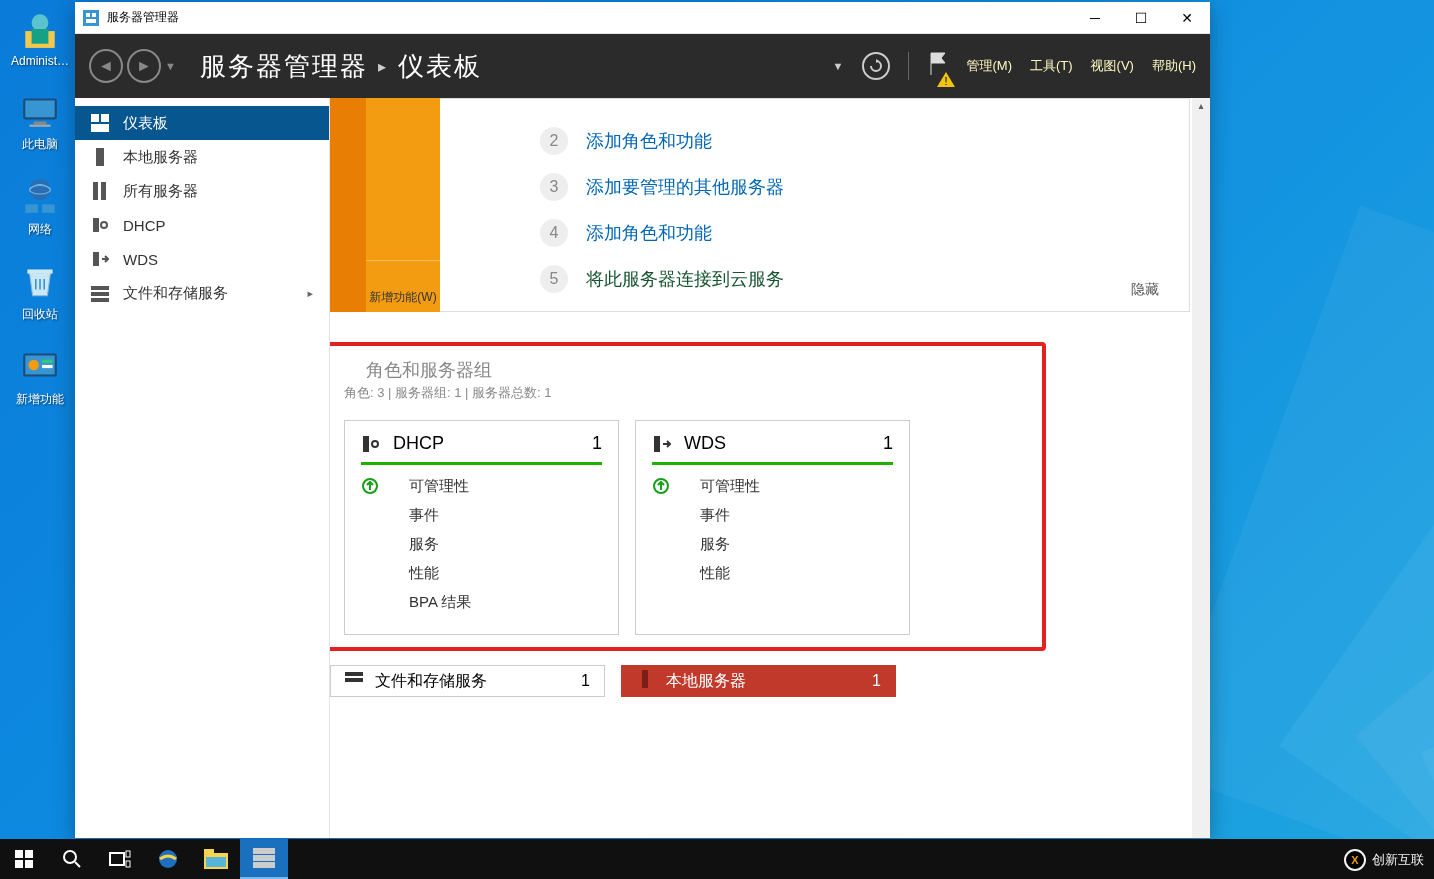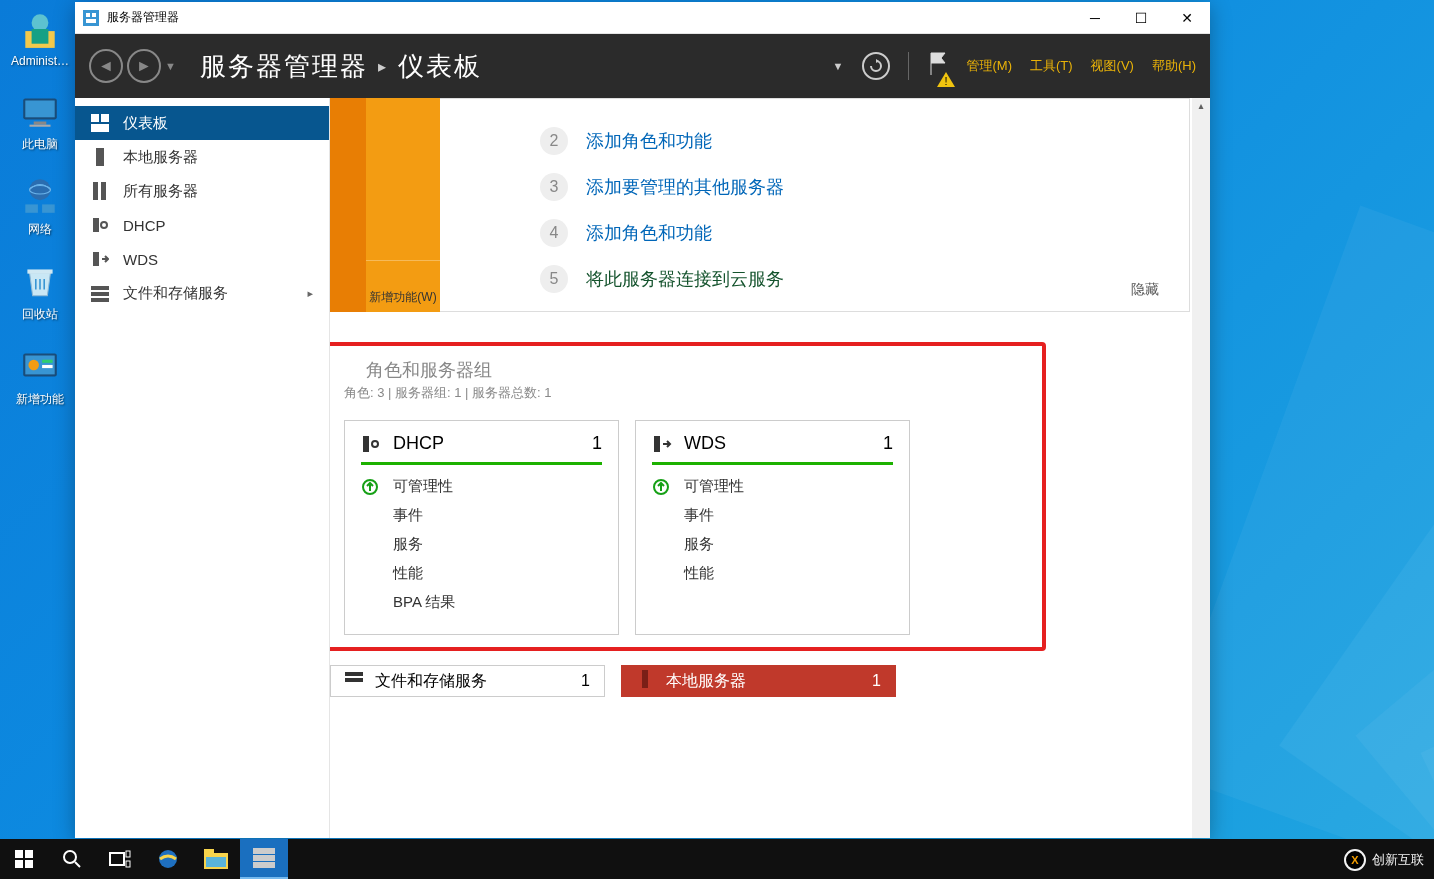--- a/index.html
+++ b/index.html
@@ -33,21 +33,21 @@
 .ribbon { height:64px; background:#2b2b2b; color:#fff; display:flex; align-items:center; padding:0 14px; }
 .nav-arrows { display:flex; align-items:center; gap:4px; margin-right:24px; }
 .nav-circle { width:34px; height:34px; border:2px solid #888; border-radius:50%; display:flex; align-items:center; justify-content:center; color:#888; font-size:16px; cursor:pointer; }
 .breadcrumb { font-size:26px; font-weight:300; letter-spacing:2px; display:flex; align-items:center; gap:10px; }
 .breadcrumb .sep { font-size:16px; color:#ccc; }
 .ribbon-right { margin-left:auto; display:flex; align-items:center; gap:18px; }
 .rib-icon { width:28px; height:28px; border:2px solid #ccc; border-radius:50%; display:flex; align-items:center; justify-content:center; cursor:pointer; position:relative; }
 .rib-divider { width:1px; height:28px; background:#666; }
 .flag-wrap { position:relative; cursor:pointer; }
 .warn-badge { position:absolute; right:-6px; bottom:-6px; width:18px; height:15px; }
-.menu-item { font-size:13px; color:#eab308; cursor:pointer; }
+.menu-item { font-size:13px; color:#fef9c3; cursor:pointer; }
 
 
 .body { flex:1; display:flex; overflow:hidden; }
 .sidebar { width:255px; background:#fff; border-right:1px solid #e5e5e5; padding-top:8px; }
 .side-item { display:flex; align-items:center; height:34px; padding:0 16px; font-size:15px; color:#333; cursor:pointer; gap:14px; position:relative; }
 .side-item.active { background:#07568f; color:#fff; }
 .side-item .side-ico { width:18px; height:18px; display:flex; align-items:center; justify-content:center; }
 .side-item .arrow-sub { margin-left:auto; font-size:11px; color:#666; }
 
 
@@ -71,21 +71,21 @@
 
 
 .roles-wrap { border:4px solid #e52020; border-radius:4px; padding:12px 14px; margin-left:-4px; width:720px; }
 .roles-title { font-size:18px; color:#888; font-weight:400; margin-bottom:2px;margin-left:22px; }
 .roles-sub { font-size:13px; color:#888; margin-bottom:18px; }
 .tiles { display:flex; gap:16px; }
 .tile { width:275px; border:1px solid #ccc; padding:12px 16px; }
 .tile-head { display:flex; align-items:center; gap:12px; font-size:18px; padding-bottom:8px; border-bottom:3px solid #1db100; margin-bottom:12px; }
 .tile-head .count { margin-left:auto; }
 .tile-head .t-ico { width:20px; height:20px; }
-.tile-row { display:flex; align-items:center; gap:14px; font-size:15px; color:#333; margin:10px 0; }
+.tile-row { display:flex; align-items:flex-start; gap:30px; font-size:15px; color:#333; margin:10px 0; }
 .tile-row .row-ico { width:18px; height:18px; color:#16a016; }
 .tile-row .row-ico.empty { visibility:hidden; }
 
 
 .bottom-tiles { display:flex; gap:16px; margin-top:14px; }
 .bt { width:275px; height:32px; border:1px solid #ccc; display:flex; align-items:center; padding:0 14px; gap:12px; font-size:16px; }
 .bt.red { background:#c0392b; color:#fff; border-color:#c0392b; }
 .bt .count { margin-left:auto; }
 
 

